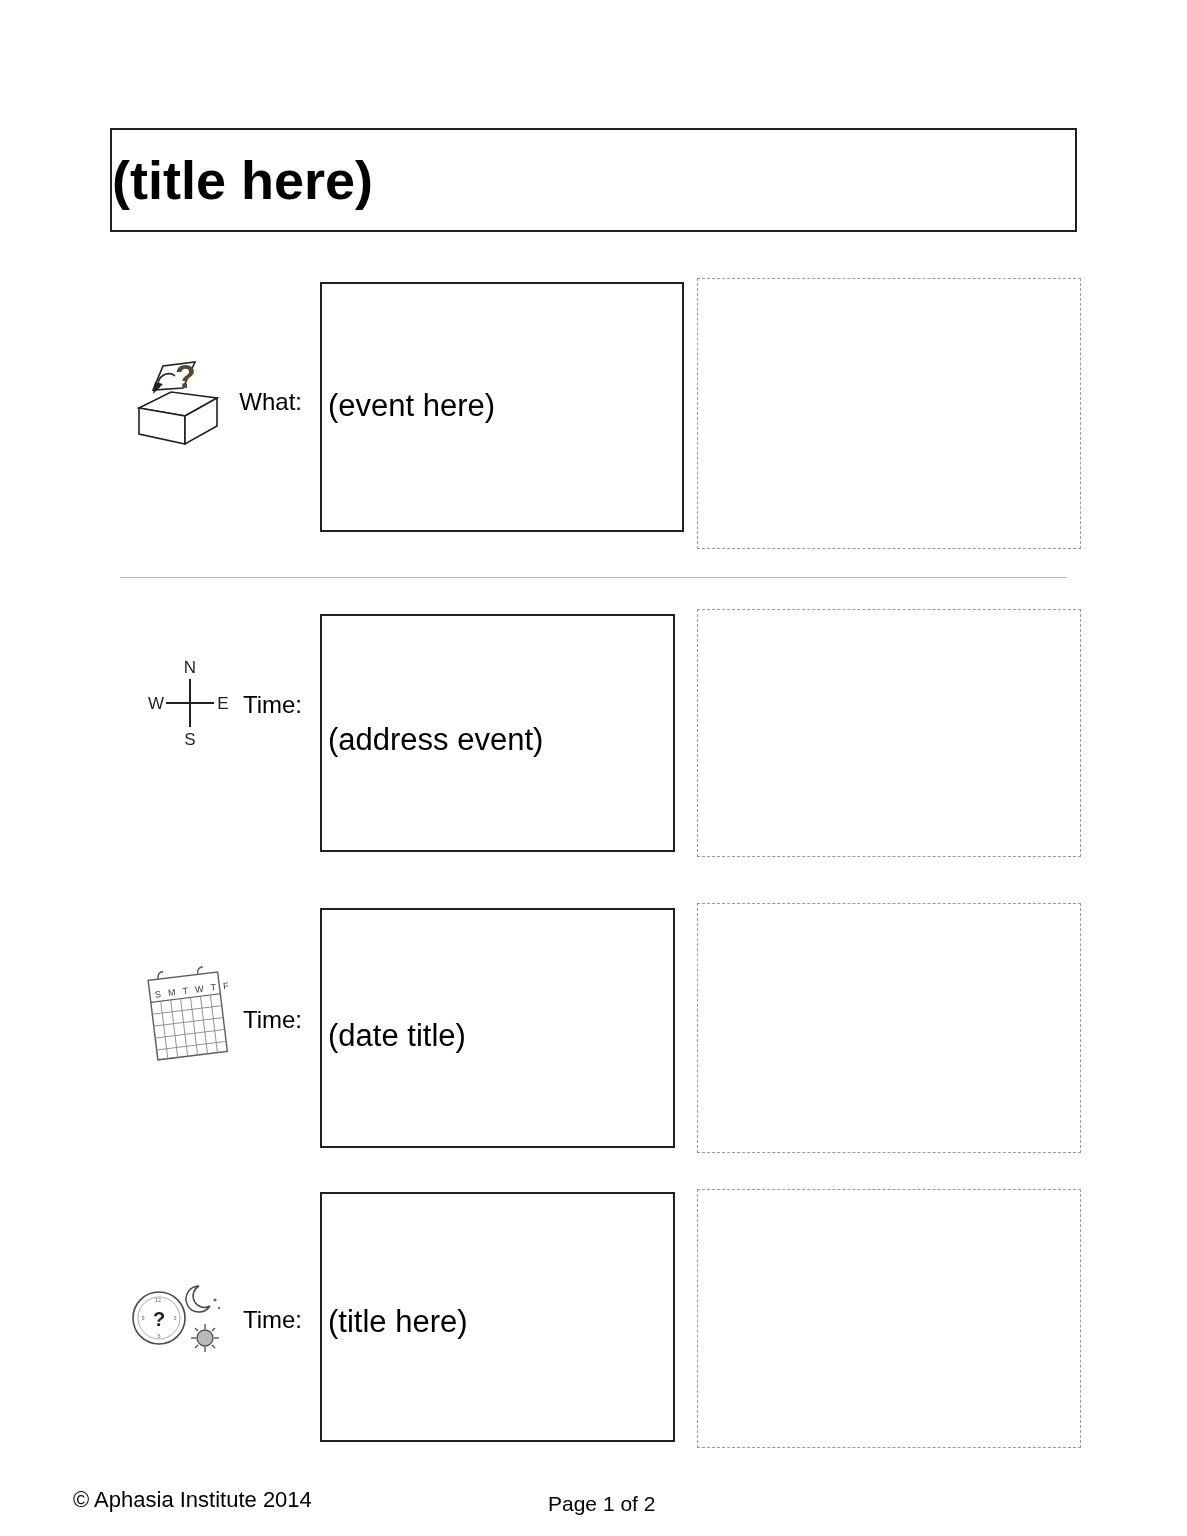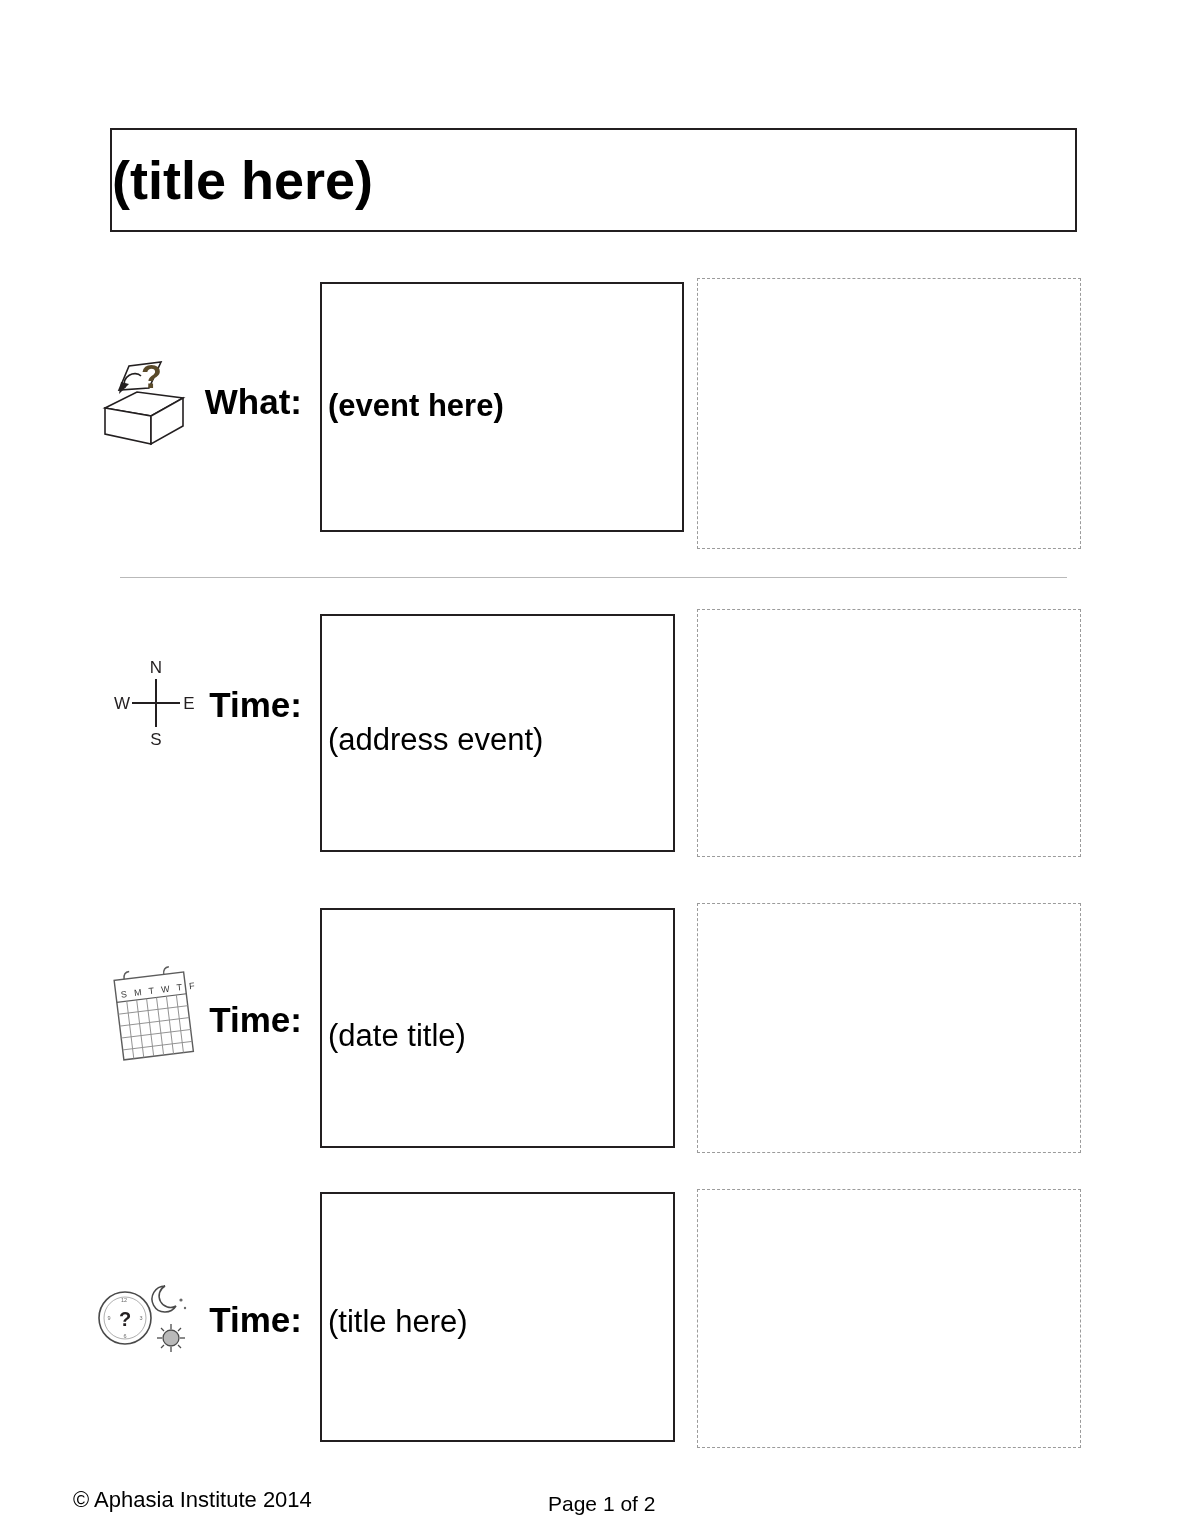--- a/index.html
+++ b/index.html
@@ -50,22 +50,22 @@
 
   .label-cell {
     position: absolute;
     display: flex;
     align-items: center;
     justify-content: flex-end;
     width: 240px;
     left: 62px;
   }
   .row-label {
-    font-size: 35px;
-    font-weight: bold;
+    font-size: 24px;
+    font-weight: normal;
     margin-left: 10px;
     white-space: nowrap;
   }
 
   .value-box {
     position: absolute;
     left: 320px;
     border: 2px solid #231f20;
     box-sizing: border-box;
     background: #fff;
@@ -132,21 +132,21 @@
 
           <polygon points="24,40 34,16 66,12 54,38" fill="#ffffff" stroke="#231f20" stroke-width="1.6"></polygon>
           <path d="M30,38 C26,26 40,20 46,26" fill="none" stroke="#231f20" stroke-width="1.6"></path>
           <polygon points="24,44 34,34 26,32" fill="#231f20"></polygon>
           <text x="46" y="38" font-family="'Liberation Sans',sans-serif" font-size="34" font-weight="bold" fill="#5a4a2a">?</text>
         </svg>
       </span>
       <span class="row-label">What:</span>
     </div>
 
-    <div class="value-box" style="top:282px; width:364px; height:250px;font-weight:bold;">
+    <div class="value-box" style="top:282px; width:364px; height:250px;">
       <span class="value-text" style="top:104px;">(event here)</span>
     </div>
 
     <div class="image-box" style="top:278px; width:384px; height:271px;"></div>
   </div>
 
   <div class="divider" style="top:577px;"></div>
 
   <div class="row">
     <div class="label-cell" style="top:660px; height:90px;">

